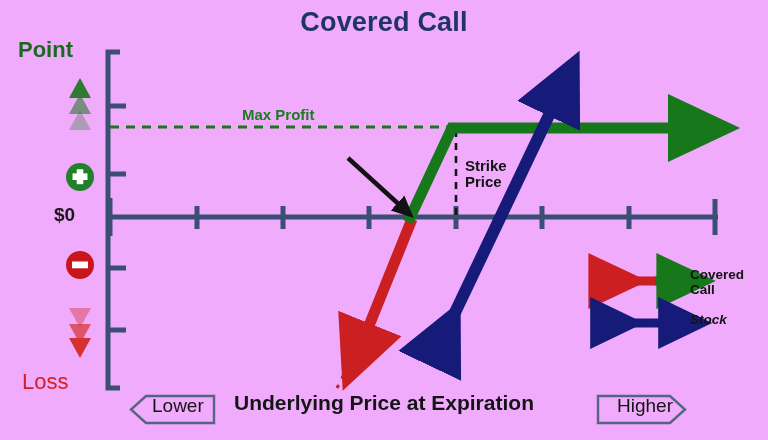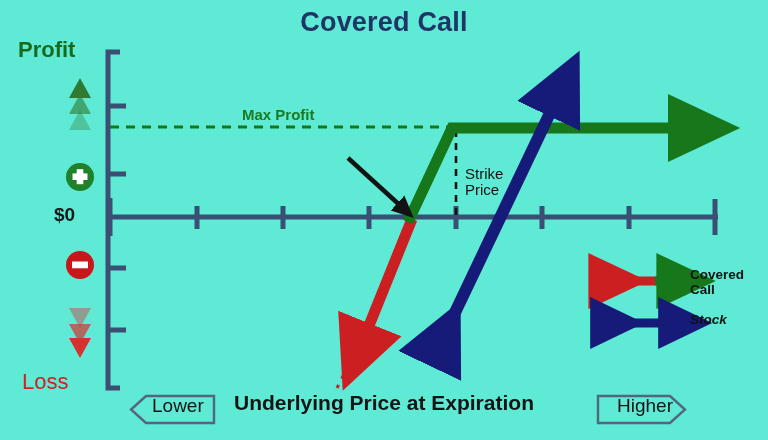--- a/index.html
+++ b/index.html
@@ -4,21 +4,21 @@
 <style>
   html, body {
     margin: 0;
     padding: 0;
     background: #ffffff;
   }
   #stage {
     position: relative;
     width: 768px;
     height: 440px;
-    background: #5eead4;
+    background: #f0abfc;
     overflow: hidden;
     font-family: "Liberation Sans", sans-serif;
   }
   #svg-layer {
     position: absolute;
     left: 0; top: 0;
     width: 768px;
     height: 440px;
   }
   .lbl {
@@ -65,23 +65,23 @@
     font-weight: bold;
     color: #1c7a21;
   }
   #break-even-label {
     left: 231px; top: 145px;
     font-size: 15px;
     font-weight: bold;
     color: #121212;
   }
   #strike-price-label {
-    left: 465px; top: 166px;
+    left: 465px; top: 158px;
     font-size: 15px;
-    font-weight: normal;
+    font-weight: bold;
     color: #121212;
   }
 
   
   #legend {
     position: absolute;
     left: 592px;
     top: 262px;
     width: 176px;
     height: 84px;
@@ -204,21 +204,21 @@
     </g>
 
     <g>
       <path d="M146,396 L214,396 L214,423 L146,423 L131,409.5 z" fill="none" stroke="#56657f" stroke-width="2.4"></path>
     </g>
     <g>
       <path d="M598,396 L670,396 L685,409.5 L670,423 L598,423 z" fill="none" stroke="#56657f" stroke-width="2.4"></path>
     </g>
   </svg>
 
-  <div class="lbl" id="profit-label">Profit</div>
+  <div class="lbl" id="profit-label">Point</div>
 
   <div class="lbl" id="loss-label">Loss</div>
 
   <div class="lbl" id="zero-label">$0</div>
 
   <div class="lbl" id="max-profit-label">Max Profit</div>
 
 
   <div class="lbl" id="strike-price-label">Strike
 Price</div>

